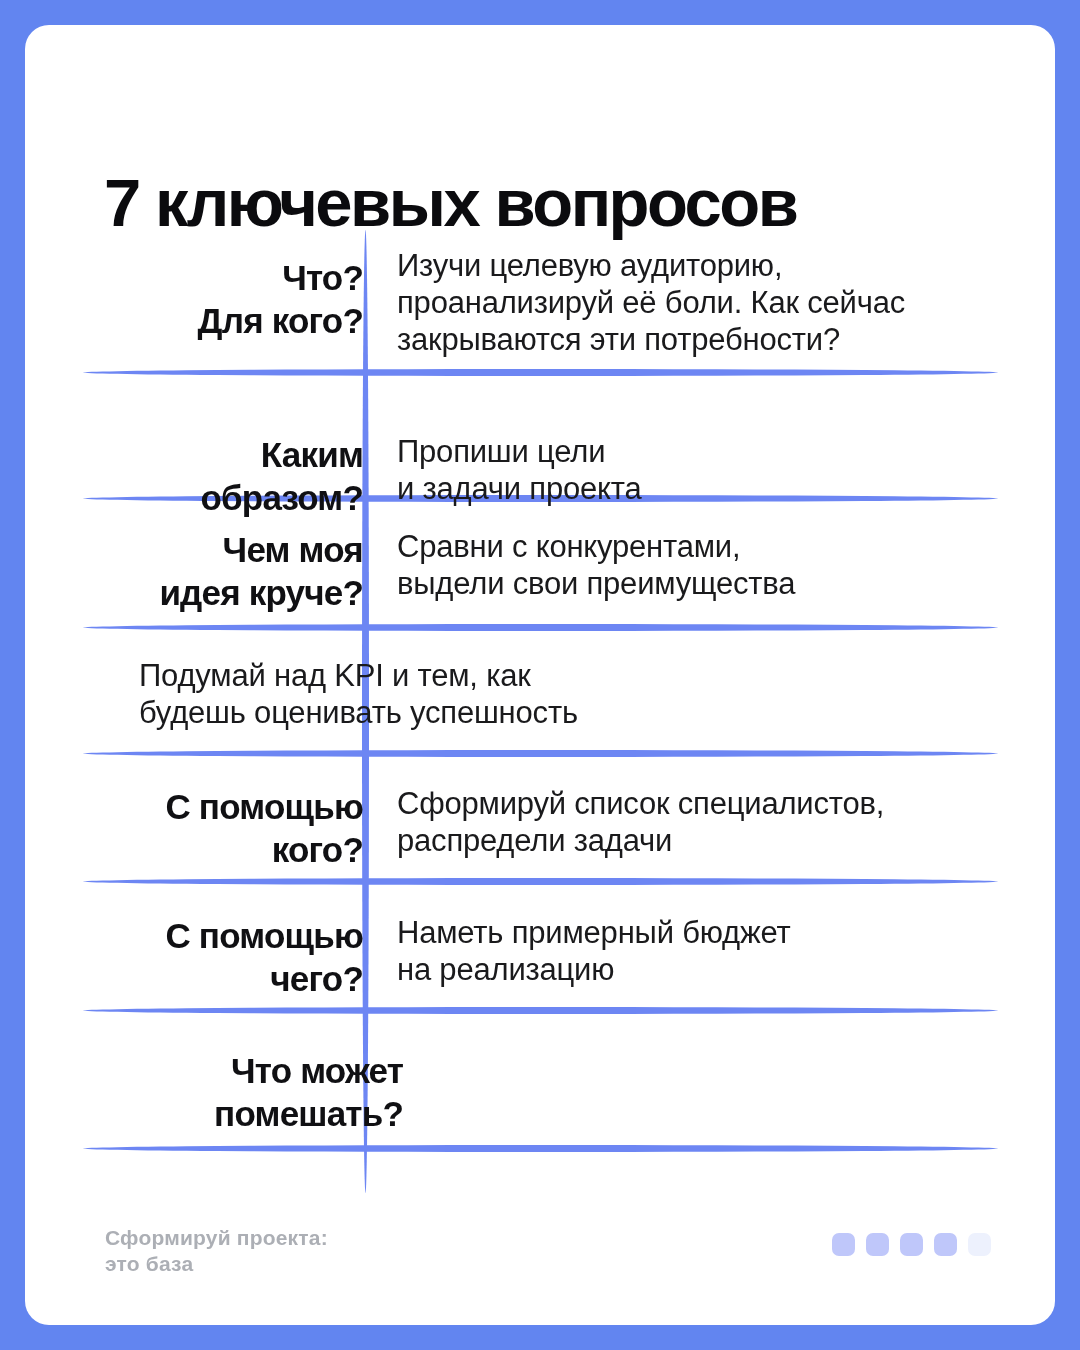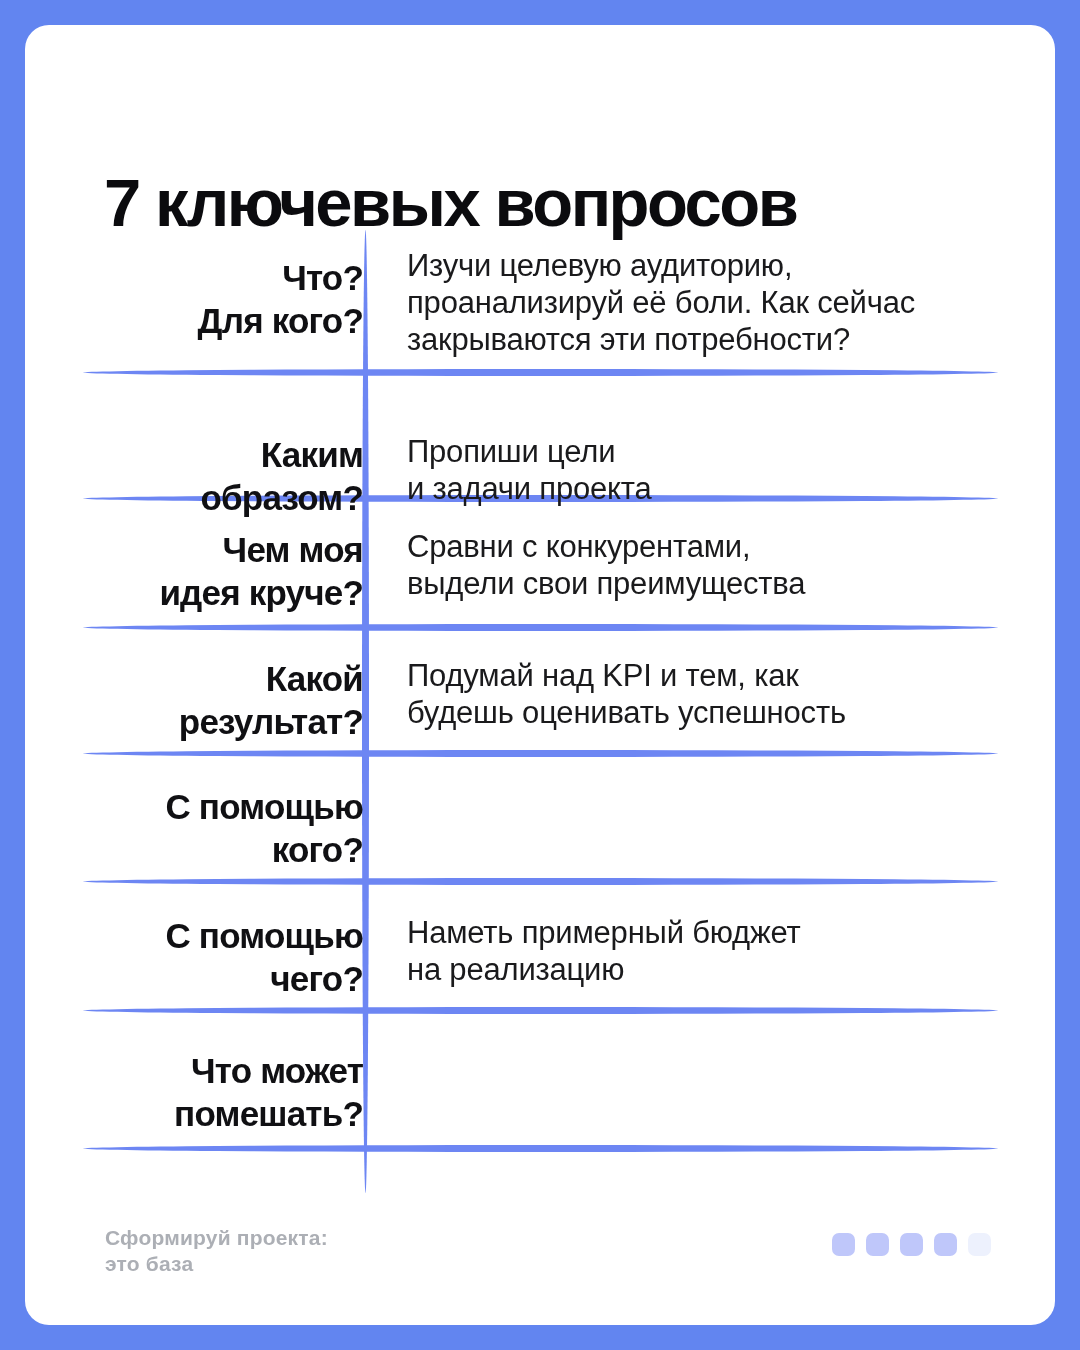--- a/index.html
+++ b/index.html
@@ -48,36 +48,36 @@
   .d7 { top: 1120px; }
 
   .row {
     position: absolute;
     left: 80px; right: 45px;
     display: flex;
     align-items: flex-start;
   }
   .r1 { top: 222px; } .r2 { top: 362px; margin-top: 46px; } .r3 { top: 503px; }
   .r4 { top: 632px; } .r5 { top: 760px; } .r6 { top: 889px; }
-  .r7 { top: 1024px; }
+  .r7 { top: 1024px; margin-left: 40px; }
 
   .question {
     flex: none;
     width: 258px;
     font-weight: bold;
     font-size: 35px;
     line-height: 43px;
     letter-spacing: -0.8px;
     color: var(--question_text, #101013);
     white-space: pre-line;
     text-align: right;
   }
   .r1 .question { padding-top: 9px; }
   .answer {
-    padding-left: 44px;
+    padding-left: 34px;
     font-size: 31px;
     line-height: 37px;
     letter-spacing: -0.2px;
     color: var(--answer_text, #1A1A1C);
     white-space: pre-line;
   }
 
   .footer-caption {
     position: absolute;
     left: 80px; top: 1200px;
@@ -128,28 +128,28 @@
     <div class="answer">Пропиши цели
 и задачи проекта</div>
   </div>
   <div class="row r3">
     <div class="question">Чем моя
 идея круче?</div>
     <div class="answer">Сравни с конкурентами,
 выдели свои преимущества</div>
   </div>
   <div class="row r4">
-    <div class="question">Какой
-результат?</div>
     <div class="answer">Подумай над KPI и тем, как
 будешь оценивать успешность</div>
   </div>
   <div class="row r5">
     <div class="question">С помощью
 кого?</div>
+    <div class="answer">Сформируй список специалистов,
+распредели задачи</div>
   </div>
   <div class="row r6">
     <div class="question">С помощью
 чего?</div>
     <div class="answer">Наметь примерный бюджет
 на реализацию</div>
   </div>
   <div class="row r7">
     <div class="question">Что может
 помешать?</div>

